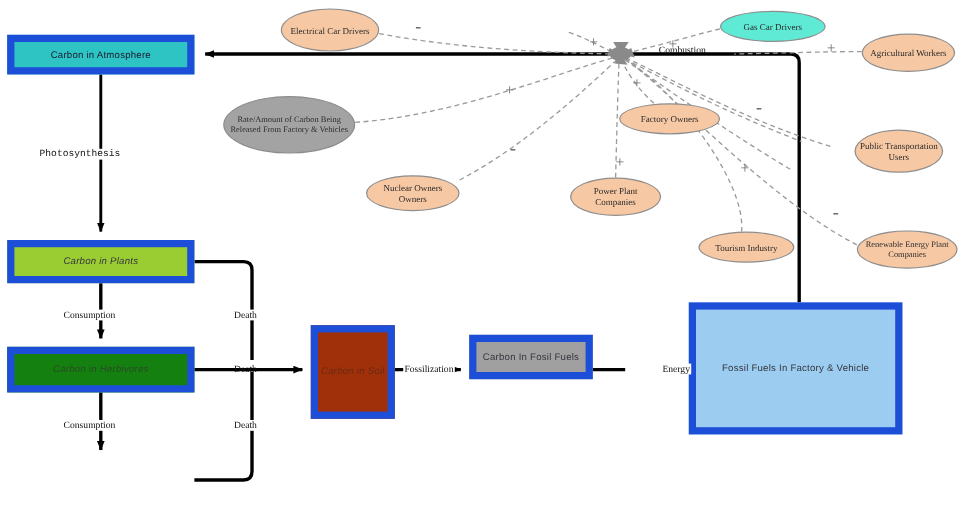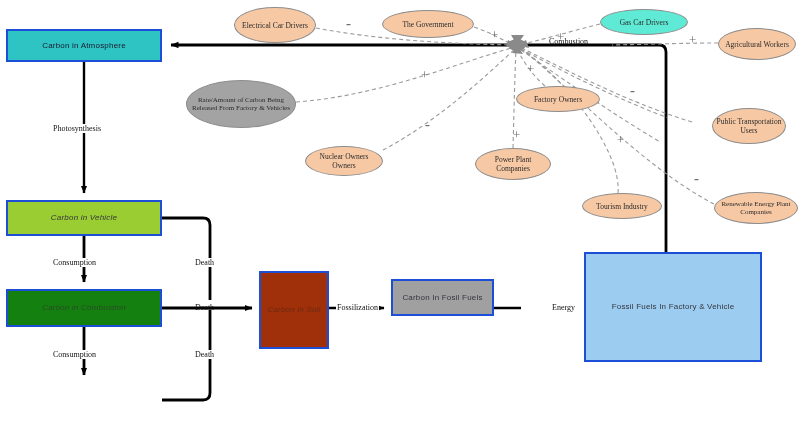--- a/index.html
+++ b/index.html
@@ -19,21 +19,21 @@
     position: absolute;
     left: 0;
     top: 0;
     width: 800px;
     height: 428px;
     overflow: visible;
   }
   .node-box {
     position: absolute;
     box-sizing: border-box;
-    border: 2px solid #1d4ed8;
+    border: 6px solid #1d4ed8;
     display: flex;
     align-items: center;
     justify-content: center;
     text-align: center;
     color: #1a1a2e;
     font-family: "Liberation Sans", sans-serif;
     font-size: 8px;
     line-height: 1.15;
     letter-spacing: 0.2px;
     padding: 2px;
@@ -130,47 +130,44 @@
       <path d="M512,53 L517,45 L523,54 z"></path>
       <path d="M511,35 L517,45 L524,35 z"></path>
     </g>
   </svg>
 
   <div class="node-box" style="left:6px; top:29px; width:156px; height:33px; background:#2ec4c4;">
     <span>Carbon in Atmosphere</span>
   </div>
 
   <div class="node-box soft" style="left:6px; top:200px; width:156px; height:36px; background:#9acd32; font-style:italic;">
-    <span>Carbon in Vehicle</span>
+    <span>Carbon in Plants</span>
   </div>
 
   <div class="node-box" style="left:6px; top:289px; width:156px; height:38px; background:#14800f; font-style:italic; color:#2a4a27;">
-    <span>Carbon in Combustion</span>
+    <span>Carbon in Herbivores</span>
   </div>
 
 
   <div class="node-box" style="left:259px; top:271px; width:70px; height:78px; background:#a0300a; font-style:italic; color:#6b2a12;">
     <span>Carbon in Soil</span>
   </div>
 
   <div class="node-box soft" style="left:391px; top:279px; width:103px; height:37px; background:#a0a0a0;">
     <span>Carbon In Fosil Fuels</span>
   </div>
 
-  <div class="node-box soft" style="left:574px; top:252px; width:178px; height:110px; background:#9ccdf0;margin-left:10px;">
+  <div class="node-box soft" style="left:574px; top:252px; width:178px; height:110px; background:#9ccdf0;">
     <span>Fossil Fuels In Factory &amp; Vehicle</span>
   </div>
 
   <div class="ellipse-node" style="left:234px; top:7px; width:82px; height:36px; background:#f7c8a4;">
     <span>Electrical Car Drivers</span>
   </div>
 
-  <div class="ellipse-node" style="left:382px; top:10px; width:92px; height:28px; background:#f7c8a4;">
-    <span>The Government</span>
-  </div>
 
   <div class="ellipse-node" style="left:600px; top:9px; width:88px; height:26px; background:#5eead4;">
     <span>Gas Car Drivers</span>
   </div>
 
   <div class="ellipse-node" style="left:718px; top:28px; width:78px; height:32px; background:#f7c8a4;">
     <span>Agricultural Workers</span>
   </div>
 
   <div class="ellipse-node" style="left:186px; top:80px; width:110px; height:48px; background:#a3a3a3; font-size:7px;">
@@ -194,21 +191,21 @@
   </div>
 
   <div class="ellipse-node" style="left:582px; top:193px; width:80px; height:26px; background:#f7c8a4;">
     <span>Tourism Industry</span>
   </div>
 
   <div class="ellipse-node" style="left:714px; top:192px; width:84px; height:32px; background:#f7c8a4; font-size:7px;">
     <span>Renewable Energy Plant Companies</span>
   </div>
 
-  <div class="edge-label" style="left:52px; top:124px;"><span>Photosynthesis</span></div>
+  <div class="edge-label" style="left:32px; top:124px;font-family:Liberation Mono, monospace;"><span>Photosynthesis</span></div>
 
   <div class="edge-label" style="left:52px; top:258px;"><span>Consumption</span></div>
 
   <div class="edge-label" style="left:52px; top:350px;"><span>Consumption</span></div>
 
   <div class="edge-label" style="left:194px; top:258px;"><span>Death</span></div>
 
   <div class="edge-label" style="left:194px; top:303px; background:transparent;"><span>Death</span></div>
 
   <div class="edge-label" style="left:194px; top:350px;"><span>Death</span></div>

